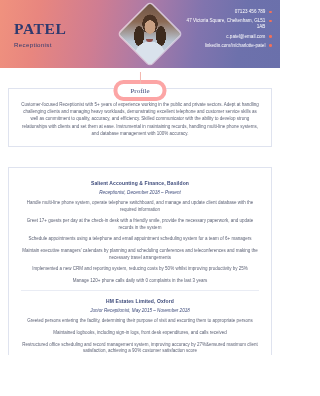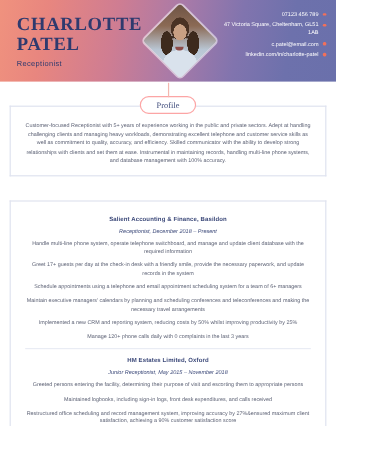--- a/index.html
+++ b/index.html
@@ -156,21 +156,21 @@
     right: 0;
     height: 1px;
     background: #dfe3ef;
   }
   .pill {
     position: absolute;
     left: 50%;
     top: 0;
     transform: translateX(-50%);
     padding: 2.5px 13px;
-    border: 1px solid #fca5a5;
+    border: 4px solid #fca5a5;
     border-radius: 10px;
     background: #ffffff;
     font-family: "Liberation Serif", serif;
     font-size: 7px;
     color: #3d4a7a;
     white-space: nowrap;
     z-index: 2;
   }
   .connector {
     position: absolute;
@@ -238,21 +238,20 @@
     background: #e9ecf4;
     margin: 6px 2px 0;
   }
 </style>
 </head>
 <body>
 
 <div class="header">
   <div class="header-inner">
     <div class="name-block">
-      <div class="name-line">CHARLOTTE</div>
       <div class="name-line">PATEL</div>
       <div class="job-title">Receptionist</div>
     </div>
   </div>
 
   <div class="photo-wrap">
     <div class="diamond">
       <div class="diamond-img">
         <div class="diamond-eye" style="left:24px;top:27px;"></div>
         <div class="diamond-eye" style="left:36px;top:27px;"></div>

